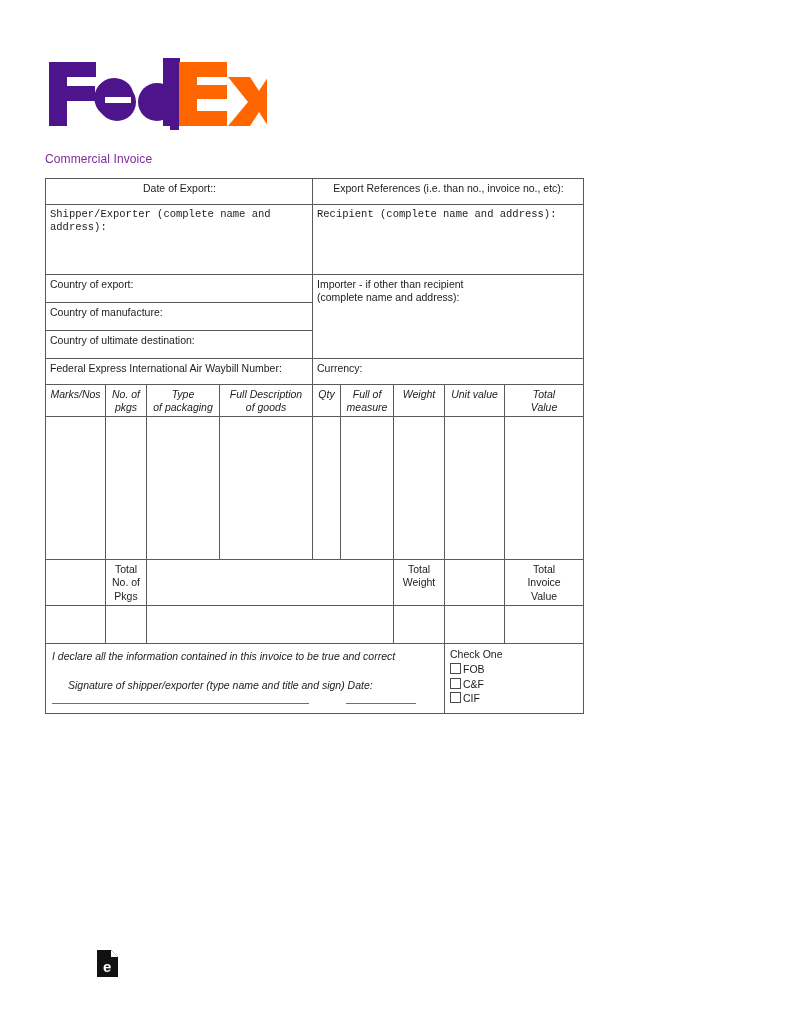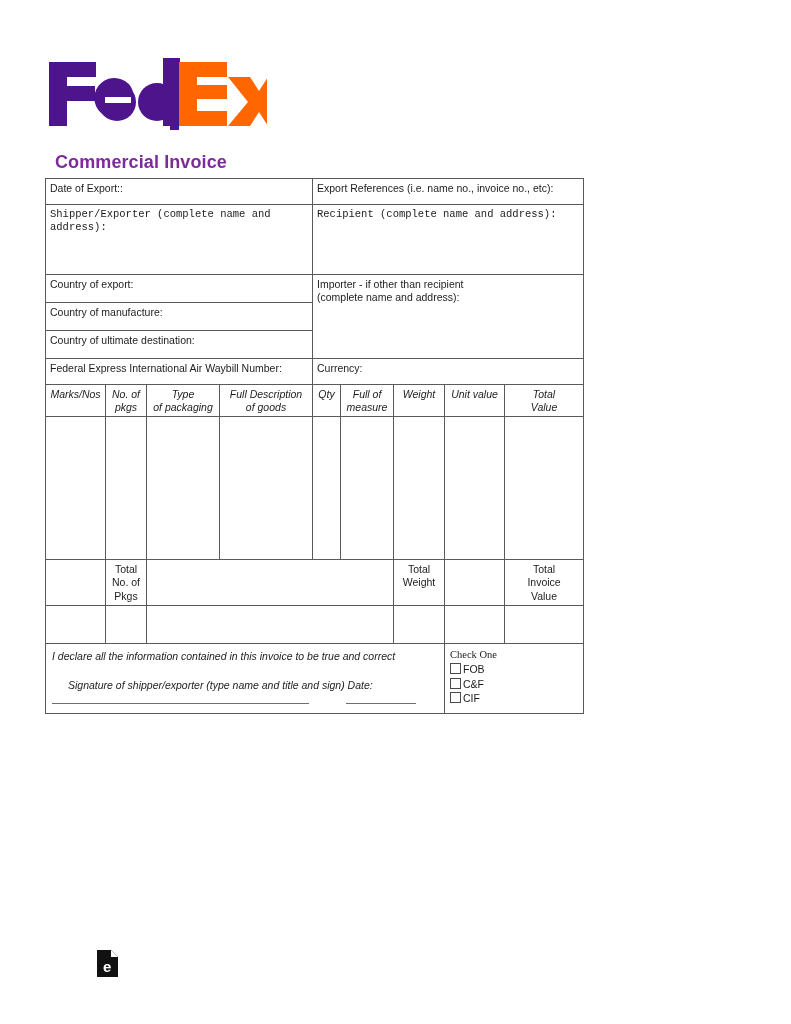--- a/index.html
+++ b/index.html
@@ -23,24 +23,24 @@
     left: 45px;
     top: 58px;
     width: 222px;
     height: 72px;
   }
   #logo svg { display: block; }
 
   
   #page-title {
     position: absolute;
-    left: 55px;
+    left: 45px;
     top: 152px;
-    font-size: 18px;
-    font-weight: bold;
+    font-size: 12px;
+    font-weight: normal;
     letter-spacing: 0.1px;
     color: #7d2a9b;
     white-space: nowrap;
   }
 
   
   #invoice-form {
     position: absolute;
     left: 45px;
     top: 178px;
@@ -60,21 +60,21 @@
   .ctr {
     text-align: center;
     vertical-align: top !important;
     padding-top: 3px !important;
     padding-left: 1px !important;
     padding-right: 1px !important;
   }
   .lbl { display: block; white-space: pre-line; }
 
   
-  .r-date       { height: 26px; }
+  .r-date       { height: 26px; text-align: center; }
   .r-ship       { height: 70px; font-family: Liberation Mono, monospace; }
   .r-country    { height: 28px; }
   .r-awb        { height: 26px; }
   .r-head       { height: 20px; font-style: italic; }
   .r-goods      { height: 143px; }
   .r-totals     { height: 46px; }
   .r-blank      { height: 38px; }
   .r-declare    { height: 68px; }
 
   
@@ -98,21 +98,21 @@
   .sig-rule-short {
     position: absolute;
     left: 294px;
     width: 70px;
     height: 0;
     border-top: 1.2px solid #6e6e6e;
   }
 
   
   .check-cell { padding: 4px 4px 3px 5px !important; }
-  .check-title { margin: 0 0 2px 0; font-family: Liberation Serif, serif; }
+  .check-title { margin: 0 0 2px 0; }
   .check-row {
     display: flex;
     align-items: flex-start;
     margin-bottom: 1px;
   }
   .cbox {
     width: 11px;
     height: 11px;
     border: 1.6px solid #4a4a4a;
     background: #ffffff;
@@ -176,21 +176,21 @@
     <col style="width:60px">
     <col style="width:79px">
   </colgroup>
 
   <tbody>
       <tr class="r-date">
     <td colspan="4">
       <span class="lbl">Date of Export::</span>
     </td>
     <td colspan="5">
-      <span class="lbl">Export References (i.e. name no., invoice no., etc):</span>
+      <span class="lbl">Export References (i.e. than no., invoice no., etc):</span>
     </td>
   </tr>
 
   <tr class="r-ship">
     <td colspan="4">
       <span class="lbl">Shipper/Exporter (complete name and address):</span>
     </td>
     <td colspan="5">
       <span class="lbl">Recipient (complete name and address):</span>
     </td>

